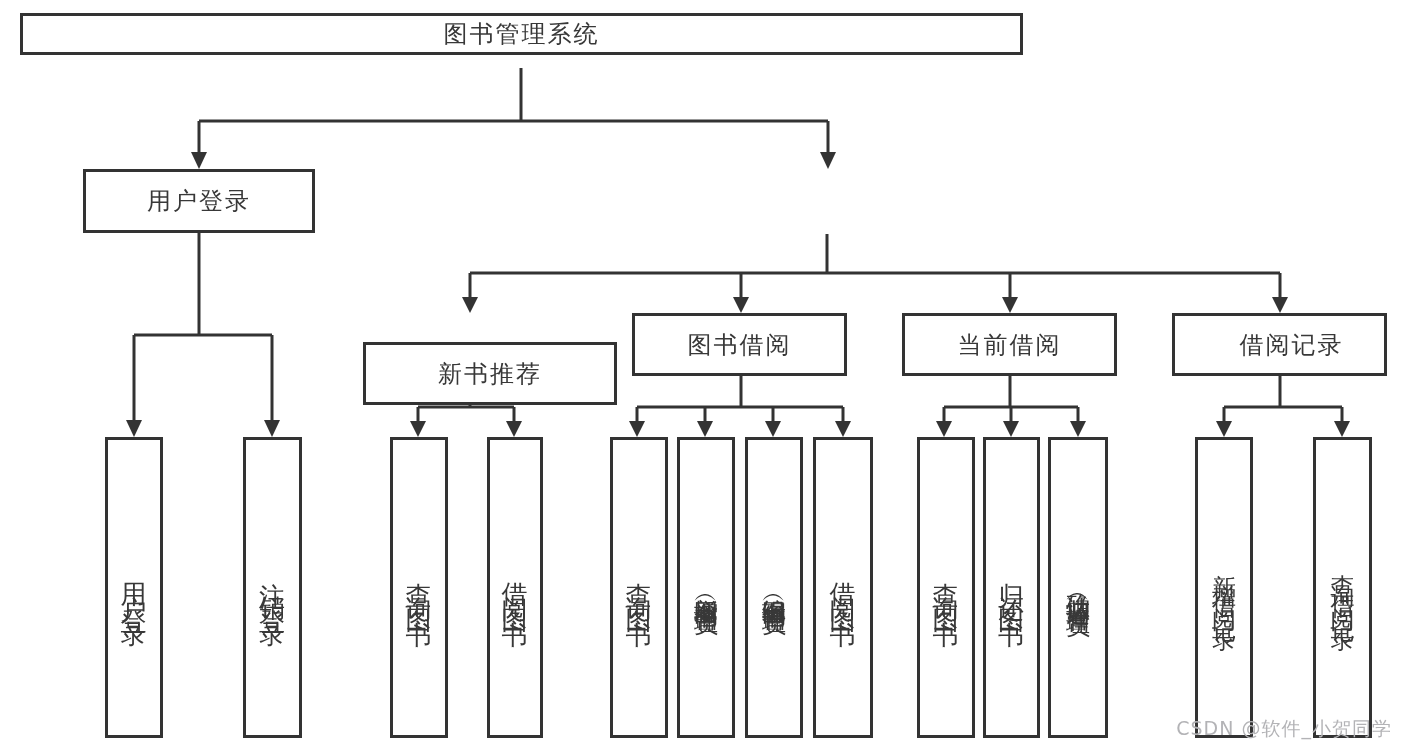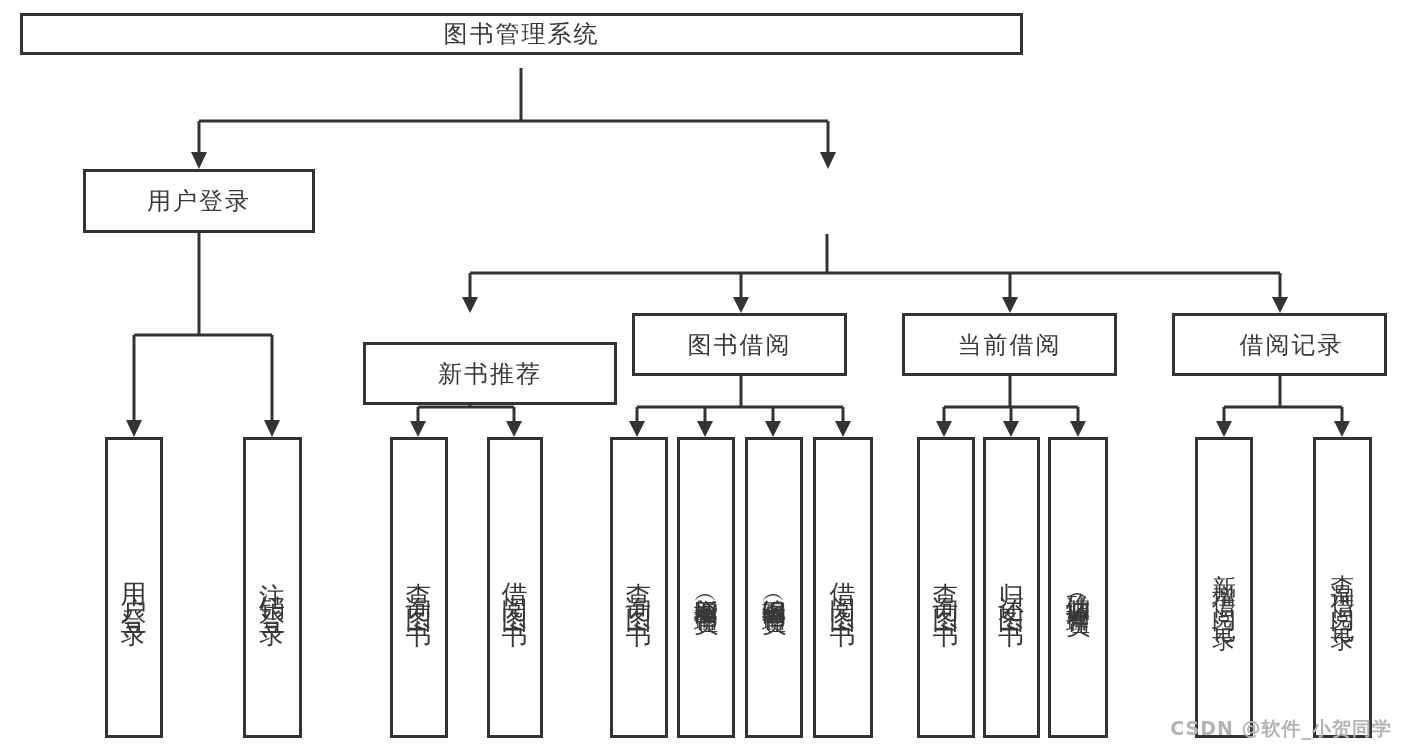--- a/index.html
+++ b/index.html
@@ -39,21 +39,20 @@
   .v10{font-size:24px;letter-spacing:2px;}
   .watermark{
     position:absolute;
     right:13px;
     bottom:5px;
     font-size:19px;
     letter-spacing:1px;
     color:#b3b3b6;
     z-index:3;
     white-space:nowrap;
-    font-weight:bold;
   }
 </style>
 </head>
 <body>
 
 <div class="canvas">
 
   <svg class="wires" width="1405" height="747" viewBox="0 0 1405 747">
     <g stroke="#333333" stroke-width="3" fill="none">
       <path d="M521 68 V121"></path>

